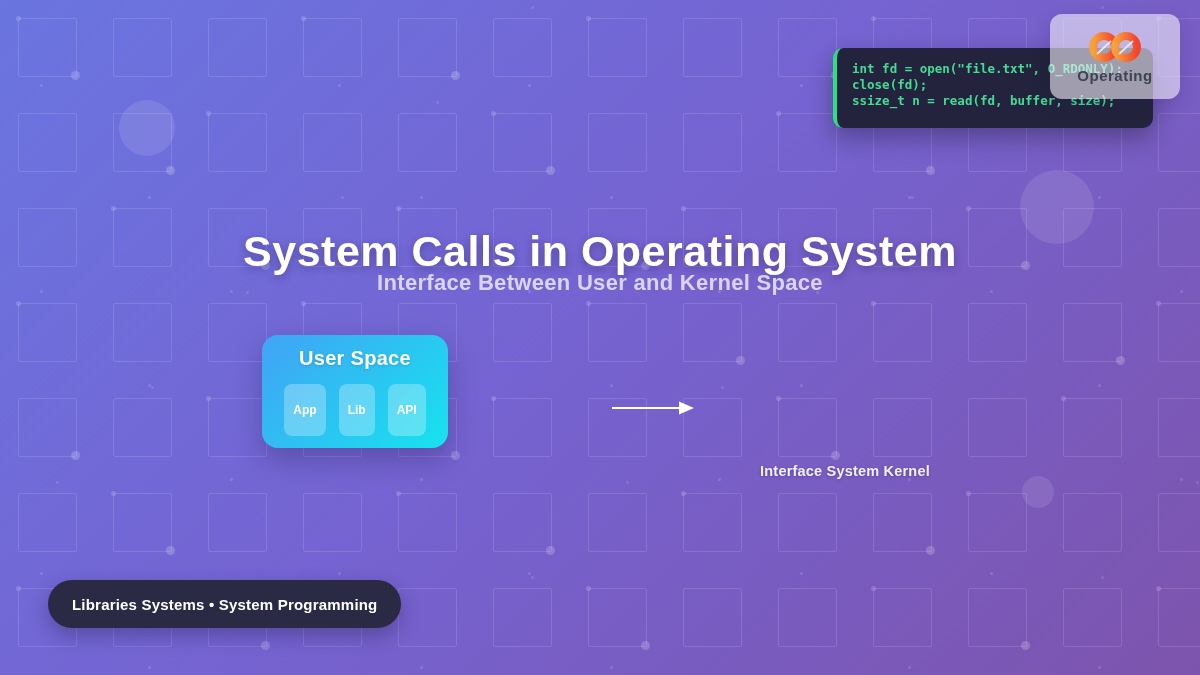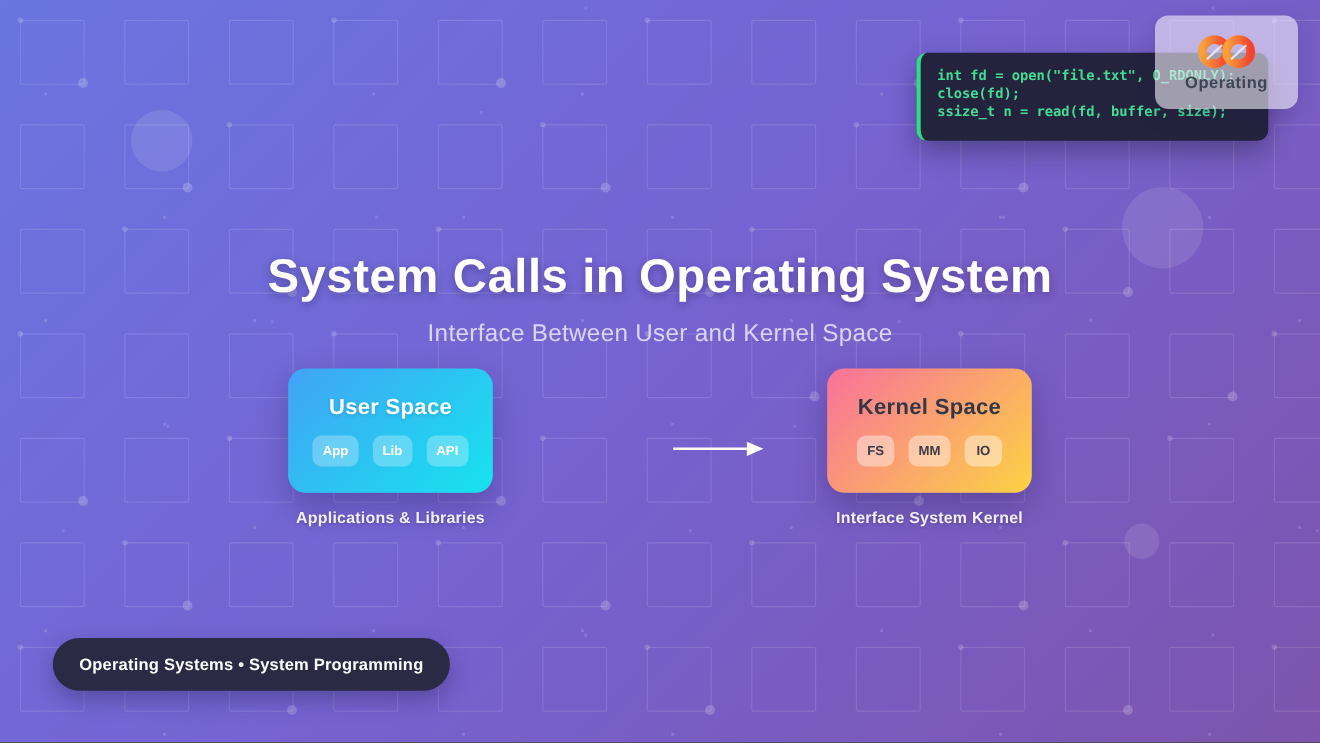--- a/index.html
+++ b/index.html
@@ -23,32 +23,32 @@
   .brand-card{position:absolute;left:1050px;top:14px;width:130px;height:85px;z-index:3;
               background:rgba(241,239,250,0.60);border-radius:12px;
               box-shadow:0 6px 18px rgba(40,30,80,0.18);
               display:flex;flex-direction:column;align-items:center;justify-content:center;gap:2px;}
   .brand-name{font-size:15px;font-weight:bold;color:#3d4554;letter-spacing:0.5px;}
   
   .title{position:absolute;left:0;top:198px;width:1200px;text-align:center;z-index:2;
          font-size:43px;font-weight:bold;color:#ffffff;letter-spacing:0.5px;
          text-shadow:0 3px 8px rgba(30,20,70,0.35);}
   .subtitle{position:absolute;left:0;top:270px;width:1200px;text-align:center;z-index:2;
-            font-size:22px;font-weight:normal;color:rgba(226,222,248,0.92);letter-spacing:0.3px;margin-top:20px;}
+            font-size:22px;font-weight:bold;color:rgba(226,222,248,0.92);letter-spacing:0.3px;}
   
   .dcard{position:absolute;top:335px;width:186px;height:113px;border-radius:16px;z-index:2;
          display:flex;flex-direction:column;align-items:center;justify-content:center;gap:14px;
          box-shadow:0 12px 28px rgba(30,20,70,0.28);}
   .dcard.user{left:262px;background:linear-gradient(135deg,#41a3f5 0%,#17e3ee 100%);}
   .dcard.kernel{left:752px;background:linear-gradient(135deg,#f9719b 0%,#fcd343 100%);}
   .dcard-title{font-size:20px;font-weight:bold;letter-spacing:0.3px;}
   .dcard.user .dcard-title{color:#ffffff;text-shadow:0 1px 3px rgba(0,90,130,0.25);}
   .dcard.kernel .dcard-title{color:#343744;}
   .badges{display:flex;gap:13px;}
-  .badge{display:inline-block;font-size:12px;font-weight:bold;padding:7px 9px;border-radius:8px;min-width:16px;text-align:center;}
+  .badge{display:inline-block;font-size:12px;font-weight:bold;padding:19px 9px;border-radius:8px;min-width:16px;text-align:center;}
   .dcard.user .badge{background:rgba(255,255,255,0.28);color:#ffffff;}
   .dcard.kernel .badge{background:rgba(255,255,255,0.42);color:#3d3a45;}
   .caption{position:absolute;top:463px;width:240px;text-align:center;z-index:2;
            font-size:14.5px;font-weight:bold;color:#f2f0fc;letter-spacing:0.2px;
            text-shadow:0 1px 3px rgba(30,20,70,0.3);}
   .caption.user{left:235px;}
   .caption.kernel{left:725px;}
   
   .sc-pill{position:absolute;left:505px;top:393px;height:30px;z-index:2;
            display:flex;align-items:center;padding:0 17px;border-radius:15px;
@@ -292,32 +292,23 @@
   <div class="subtitle">Interface Between User and Kernel Space</div>
 
   <div class="dcard user">
     <div class="dcard-title">User Space</div>
     <div class="badges">
       <span class="badge">App</span>
       <span class="badge">Lib</span>
       <span class="badge">API</span>
     </div>
   </div>
-  <div class="caption user">Applications &amp; Libraries</div>
 
   <svg class="arrow-svg" width="84" height="16" viewBox="0 0 84 16">
     <line x1="1" y1="8" x2="68" y2="8" stroke="#ffffff" stroke-width="2.2"></line>
     <polygon points="68,1.5 83,8 68,14.5" fill="#ffffff"></polygon>
   </svg>
 
-  <div class="dcard kernel">
-    <div class="dcard-title">Kernel Space</div>
-    <div class="badges">
-      <span class="badge">FS</span>
-      <span class="badge">MM</span>
-      <span class="badge">IO</span>
-    </div>
-  </div>
   <div class="caption kernel">Interface System Kernel</div>
 
-  <div class="footer-pill">Operating Systems • System Programming</div>
+  <div class="footer-pill">Libraries Systems • System Programming</div>
 
 </div>
 
 </body></html>

